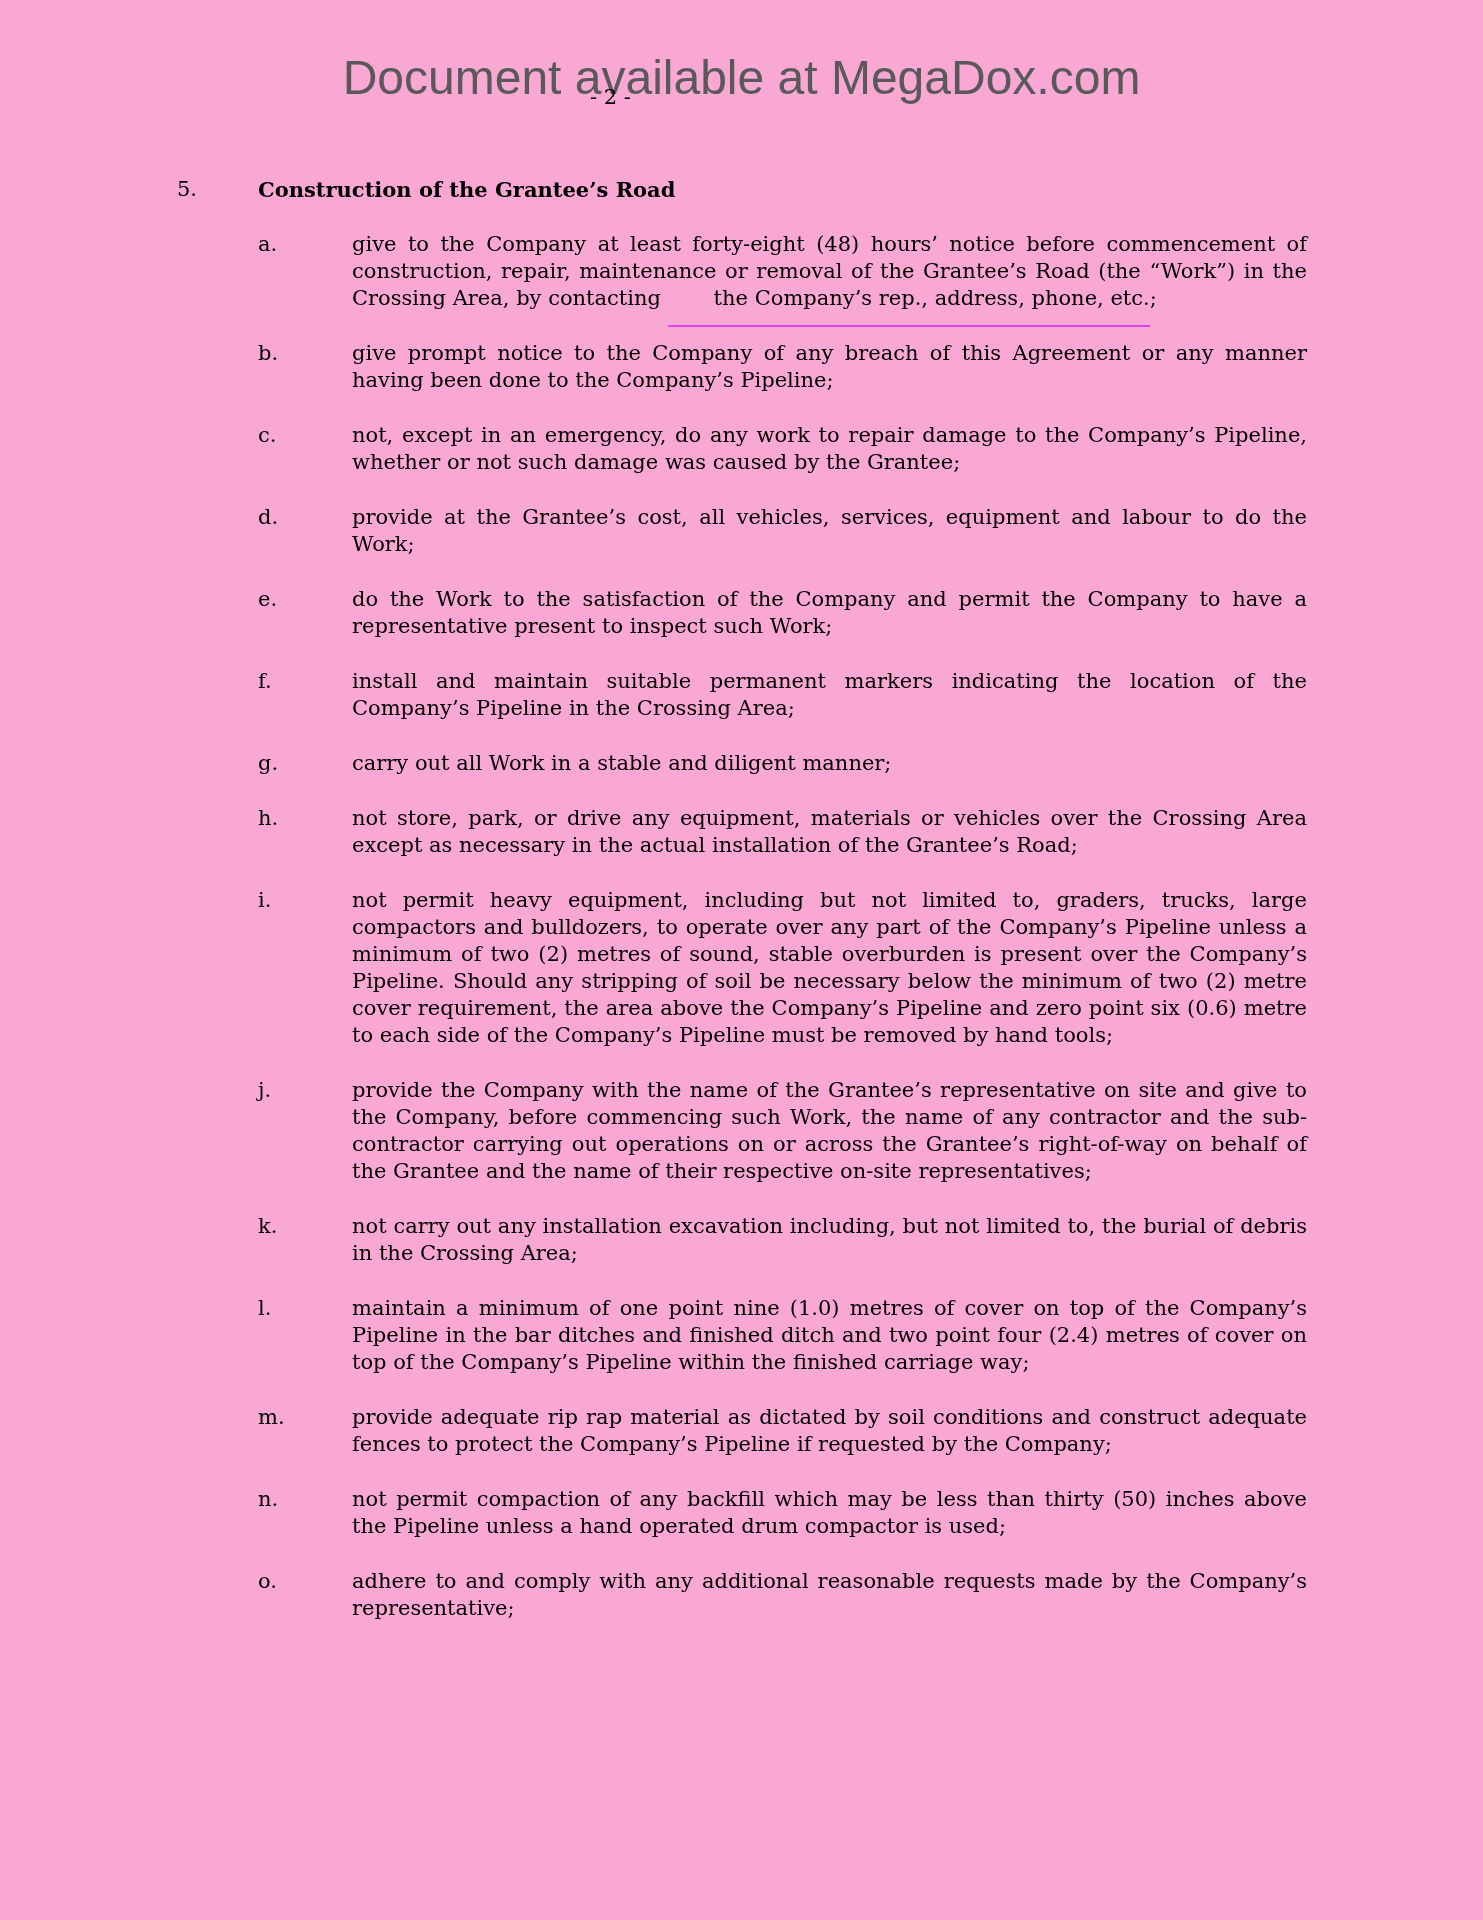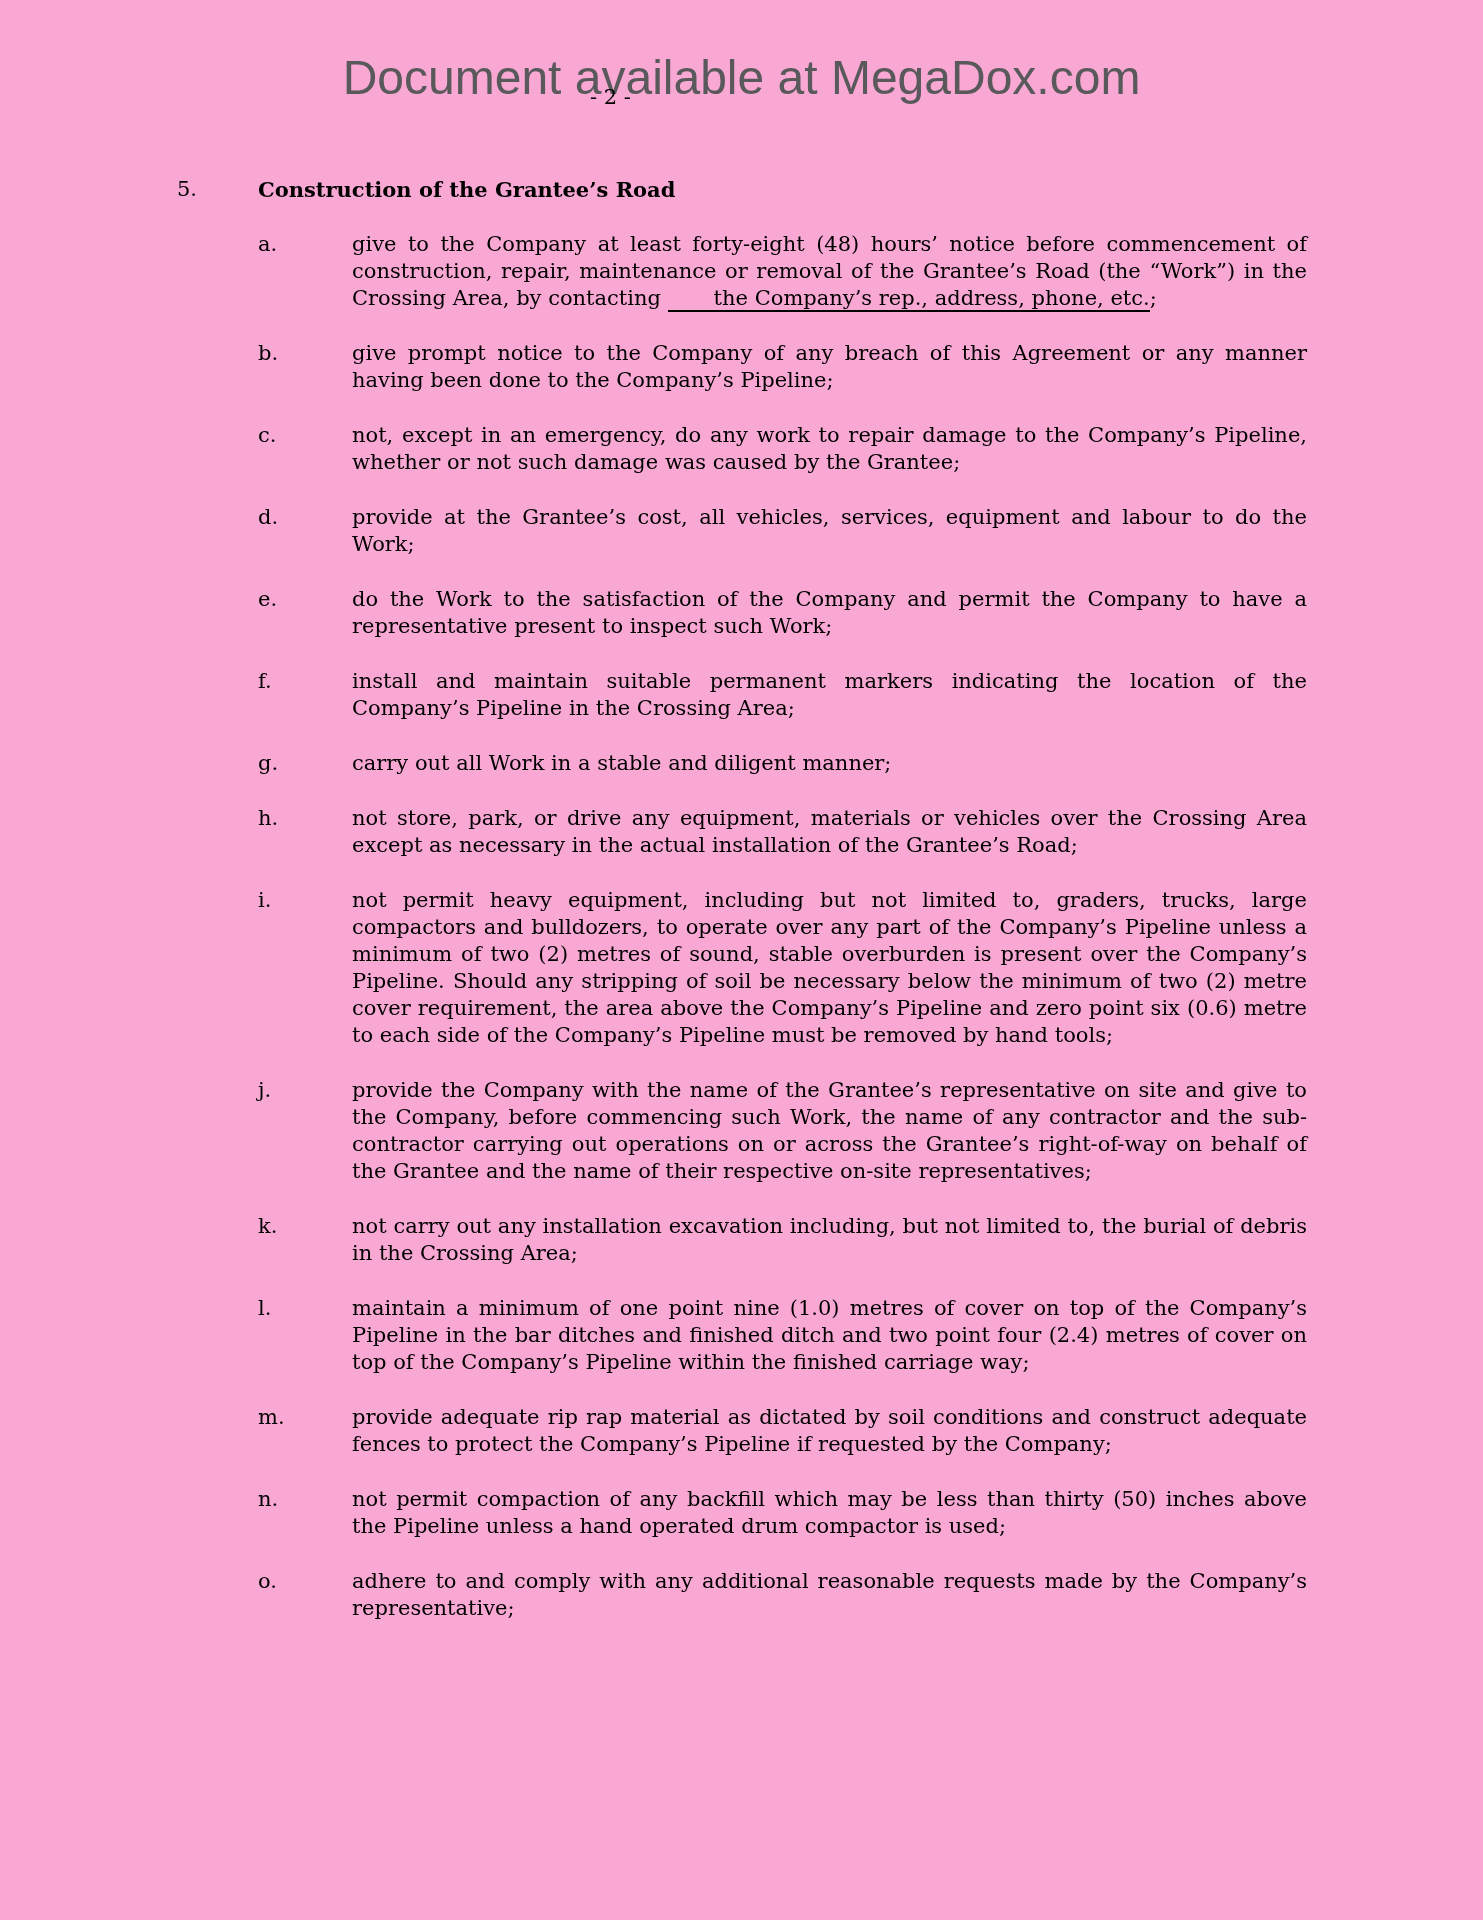--- a/index.html
+++ b/index.html
@@ -52,23 +52,23 @@
     text-align: justify;
   }
   .item {
     display: flex;
     margin-left: 81px;
     margin-top: 28px;
   }
   .item-label { width: 94px; flex-shrink: 0; }
   .item-text { flex: 1; text-align: justify; }
   .fill-in {
-    border-bottom: 2px solid #000000;
+    border-bottom: 2px solid #d946ef;
     padding-left: 46px;
-    padding-bottom: 0;
+    padding-bottom: 15px;
   }
 </style>
 </head>
 <body>
 
 <div class="page">
 
   <div class="watermark">Document available at MegaDox.com</div>
 
   <div class="pagenum">- 2 -</div>

